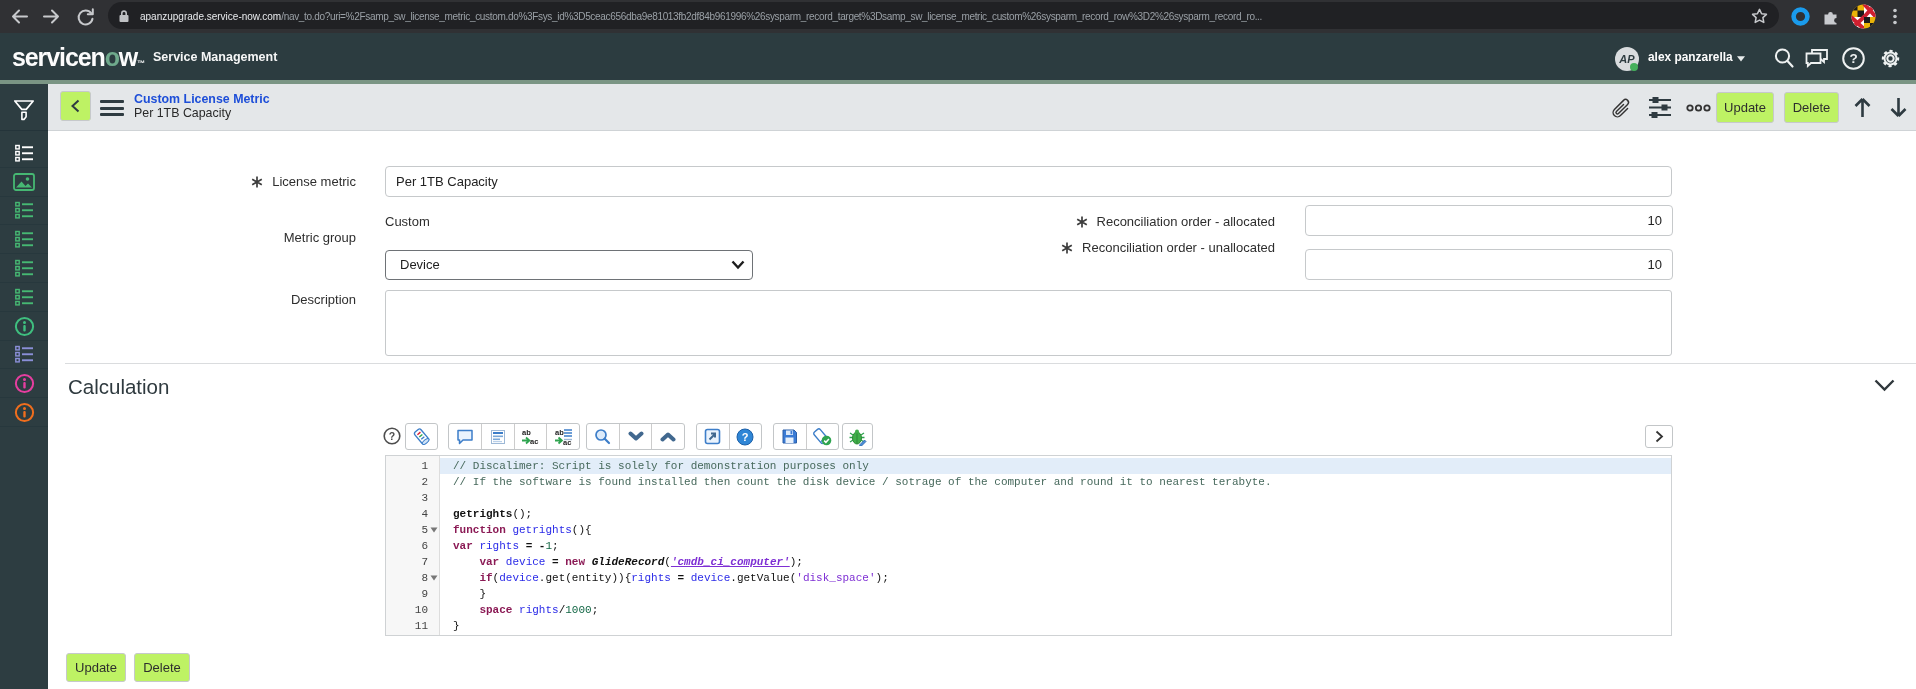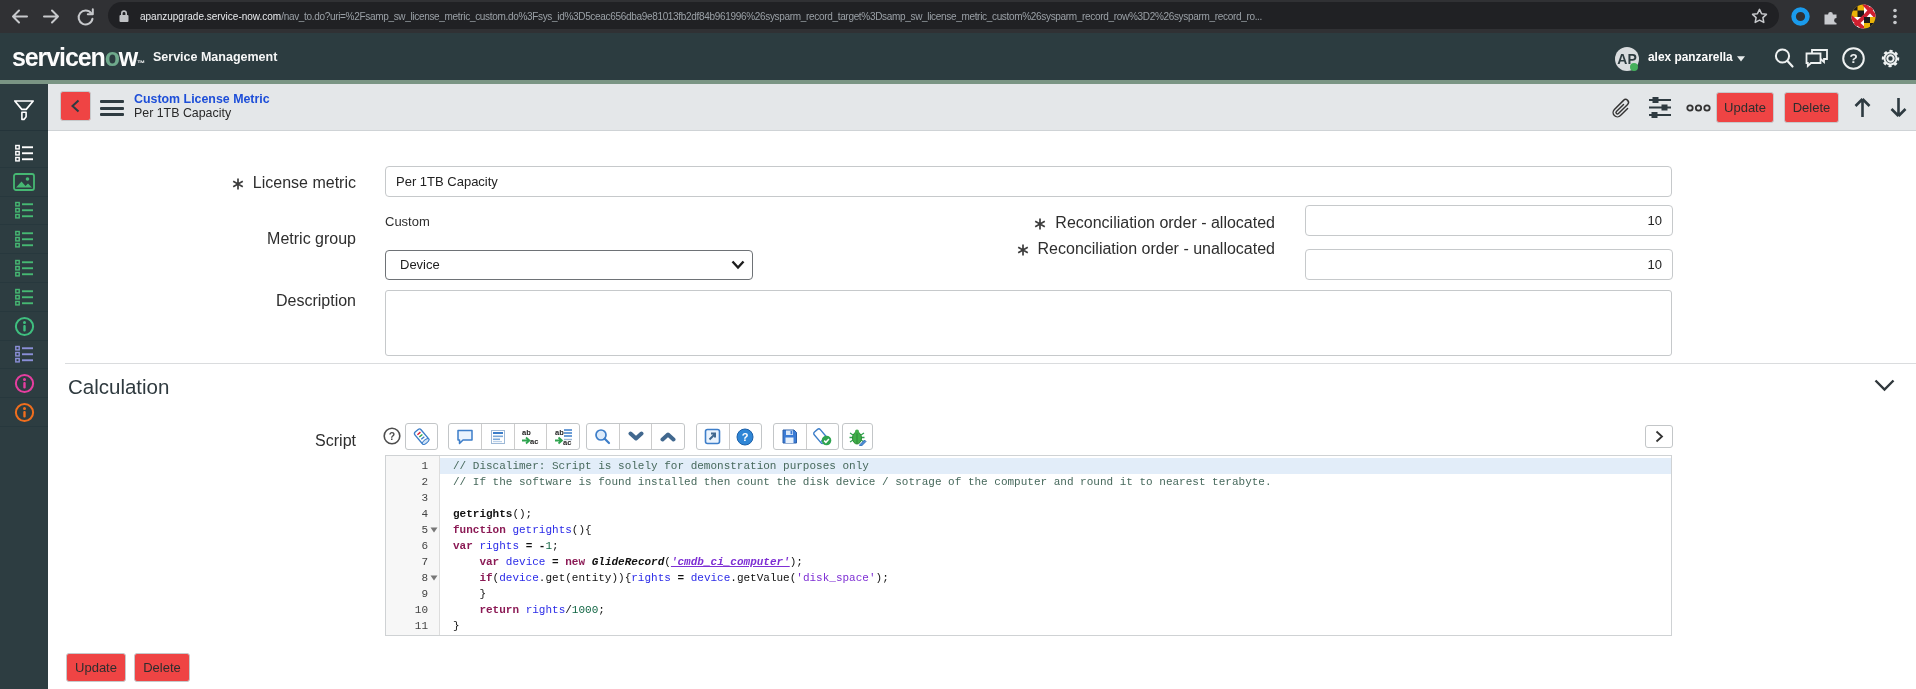--- a/index.html
+++ b/index.html
@@ -1,20 +1,20 @@
 <!DOCTYPE html>
 <html><head>
 <meta charset="utf-8">
 <style>
   html,body{margin:0;padding:0;background:#fff;}
   #page{position:relative;width:1916px;height:689px;overflow:hidden;font-family:"Liberation Sans",sans-serif;background:#fff;}
   .abs{position:absolute;}
-  .lbl{position:absolute;font-size:16px;color:#2e2e2e;text-align:right;white-space:nowrap;}
+  .lbl{position:absolute;font-size:13px;color:#2e2e2e;text-align:right;white-space:nowrap;}
   .inp{position:absolute;background:#fff;border:1px solid #c6c9cb;border-radius:4px;box-sizing:border-box;font-size:13px;color:#222;}
-  .btn{position:absolute;background:#ef4444;border:1px solid #c6c9cb;border-radius:3px;font-size:13px;color:#2e2e2e;display:flex;align-items:center;justify-content:center;box-sizing:border-box;}
+  .btn{position:absolute;background:#bef264;border:1px solid #c6c9cb;border-radius:3px;font-size:13px;color:#2e2e2e;display:flex;align-items:center;justify-content:center;box-sizing:border-box;}
   .tbtn{background:#fff;border:1px solid #c3c6c8;border-radius:3px;box-sizing:border-box;display:flex;align-items:center;justify-content:center;position:absolute;height:27px;top:423px;}
   .cell{display:flex;align-items:center;justify-content:center;width:33px;height:25px;border-left:1px solid #ccc;}
   .cell:first-child{border-left:none;}
   .code{font-family:"Liberation Mono",monospace;font-size:11px;line-height:16px;white-space:pre;color:#111;}
   .k{color:#8b1a55;font-weight:bold;}
   .v{color:#2b2bE8;}
   .cm{color:#47695c;}
   .st{color:#7e2fd4;}
   .n{color:#116644;}
   .gr{font-weight:bold;font-style:italic;color:#111;}
@@ -75,21 +75,21 @@
   <svg class="abs" style="left:1890px;top:7px" width="10" height="19" viewBox="0 0 10 19">
     <circle cx="5" cy="3.5" r="1.8" fill="#c7c9cc"></circle>
       <circle cx="5" cy="9.5" r="1.8" fill="#c7c9cc"></circle>
       <circle cx="5" cy="15.5" r="1.8" fill="#c7c9cc"></circle>
   </svg>
 
   <div class="abs" style="left:0;top:33px;width:1916px;height:47px;background:#2c3c40;"></div>
   <div class="abs" style="left:12px;top:40px;width:400px;height:34px;display:flex;align-items:center;font-weight:bold;font-size:25px;letter-spacing:-1.1px;color:#fcfcfc;">servicen<span style="color:#6fa98c;">o</span>w<span style="font-size:8px;margin-top:12px;">™</span></div>
   <div class="abs" style="left:153px;top:33px;height:47px;display:flex;align-items:center;font-weight:bold;font-size:12.5px;color:#f5f6f6;">Service Management</div>
 
-  <div class="abs" style="left:1615px;top:47px;width:24px;height:24px;border-radius:50%;background:#d9dcde;display:flex;align-items:center;justify-content:center;font-size:14px;font-weight:bold;color:#2e3c40;">AP</div>
+  <div class="abs" style="left:1615px;top:47px;width:24px;height:24px;border-radius:50%;background:#d9dcde;display:flex;align-items:center;justify-content:center;font-size:11px;font-weight:bold;color:#2e3c40;font-style:italic;">AP</div>
   <div class="abs" style="left:1630px;top:63px;width:8px;height:8px;border-radius:50%;background:#46b05c;"></div>
   <div class="abs" style="left:1648px;top:33px;height:47px;display:flex;align-items:center;font-weight:bold;font-size:11.9px;color:#fcfcfc;">alex panzarella</div>
   <svg class="abs" style="left:1737px;top:56px" width="8" height="6" viewBox="0 0 10 7">
       <path d="M0 0 h10 l-5 6.5 z" fill="#e8ecec"></path>
     </svg>
 
   <svg class="abs" style="left:1773px;top:47px" width="22" height="23" viewBox="0 0 22 23">
     <circle cx="9.5" cy="9" r="6.6" fill="none" stroke="#eef1f1" stroke-width="2"></circle>
     <path d="M14.5 14 l5 5.5" stroke="#eef1f1" stroke-width="2.2" stroke-linecap="round"></path>
   </svg>
@@ -281,21 +281,20 @@
 
   <div class="lbl" style="left:0;top:292px;width:356px;">Description</div>
   <div class="inp" style="left:385px;top:290px;width:1287px;height:66px;border-radius:3px;"></div>
 
   <div class="abs" style="left:65px;top:363px;width:1851px;height:1px;background:#dadcde;"></div>
   <div class="abs" style="left:68px;top:375px;font-size:20.5px;color:#2f3a3f;">Calculation</div>
   <svg class="abs" style="left:1874px;top:379px" width="21" height="13" viewBox="0 0 21 13">
       <path d="M1.5 1.5 l9 9 9-9" fill="none" stroke="#30383c" stroke-width="2.4"></path>
     </svg>
 
-  <div class="lbl" style="left:0;top:432px;width:356px;">Script</div>
   <svg class="abs" style="left:383px;top:427px" width="18" height="18" viewBox="0 0 18 18">
     <circle cx="9" cy="9" r="7.8" fill="none" stroke="#4d4d4d" stroke-width="1.6"></circle>
     <text x="9" y="13" text-anchor="middle" font-family="Liberation Sans" font-weight="bold" font-size="10.5" fill="#4d4d4d">?</text>
   </svg>
   <div class="tbtn" style="left:405px;width:33px;">
       <svg width="17" height="17" viewBox="0 0 17 17">
         <g transform="rotate(-40 8.5 8.5)">
           <rect x="4.5" y="1" width="8" height="15" rx="2" fill="#fff" stroke="#3d7ec9" stroke-width="1.4"></rect>
           <path d="M6.5 4.5 h4" stroke="#d23" stroke-width="1.4"></path>
           <path d="M6.5 7.5 h4" stroke="#2ea44f" stroke-width="1.4"></path>
@@ -429,19 +428,19 @@
       </svg>
     <div class="abs code" style="left:67px;top:2px;"><span class="cm">// Discalimer: Script is solely for demonstration purposes only</span>
 <span class="cm">// If the software is found installed then count the disk device / sotrage of the computer and round it to nearest terabyte.</span>
 
 <b>getrights</b>();
 <span class="k">function</span> <span class="v">getrights</span>(){
 <span class="k">var</span> <span class="v">rights</span> <b>=</b> <b>-</b><span class="n">1</span>;
     <span class="k">var</span> <span class="v">device</span> <b>=</b> <span class="k">new</span> <span class="gr">GlideRecord</span>(<span class="st" style="font-weight:bold;font-style:italic;text-decoration:underline;">'cmdb_ci_computer'</span>);
     <span class="k">if</span>(<span class="v">device</span>.get(entity)){<span class="v">rights</span> <b>=</b> <span class="v">device</span>.getValue(<span class="st">'disk_space'</span>);
     }
-    <span class="k">return</span> <span class="v">rights</span>/<span class="n">1000</span>;
+    <span class="k">space</span> <span class="v">rights</span>/<span class="n">1000</span>;
 }</div>
   </div>
 
   <div class="btn" style="left:66px;top:653px;width:60px;height:29px;">Update</div>
   <div class="btn" style="left:134px;top:653px;width:56px;height:29px;">Delete</div>
 </div>
 
 </body></html>

